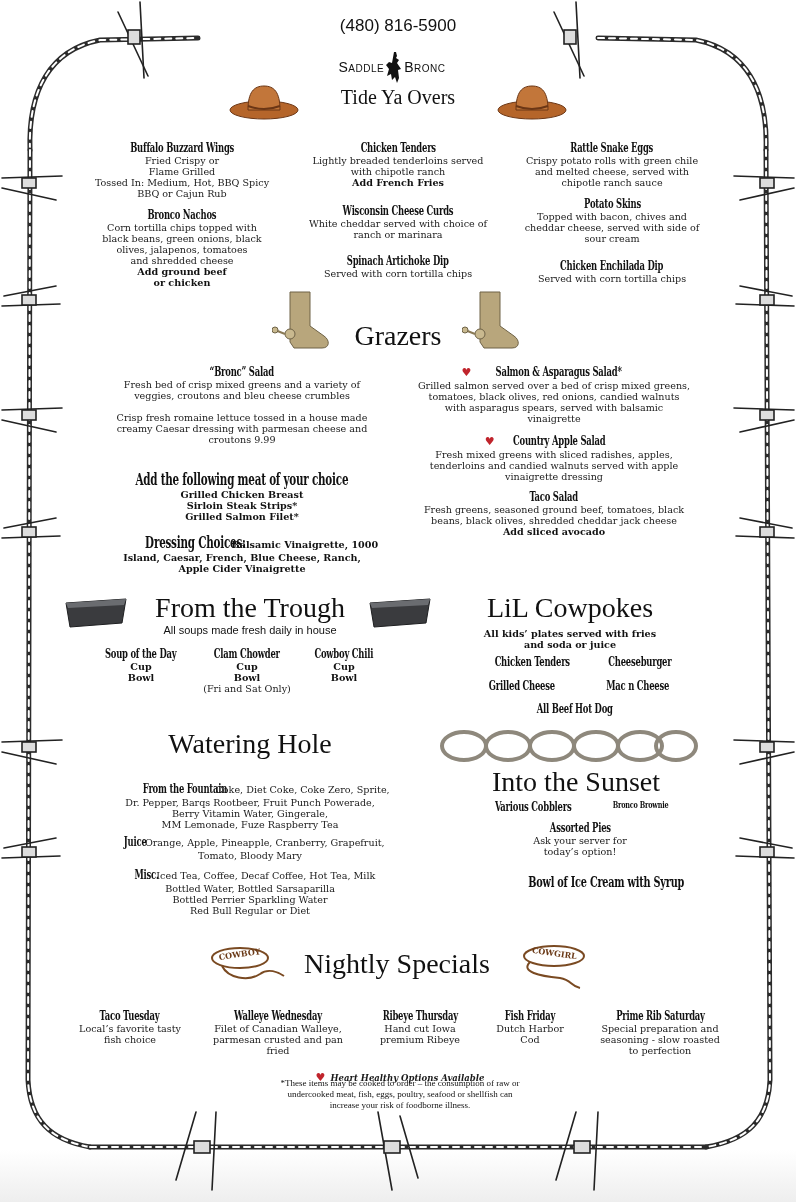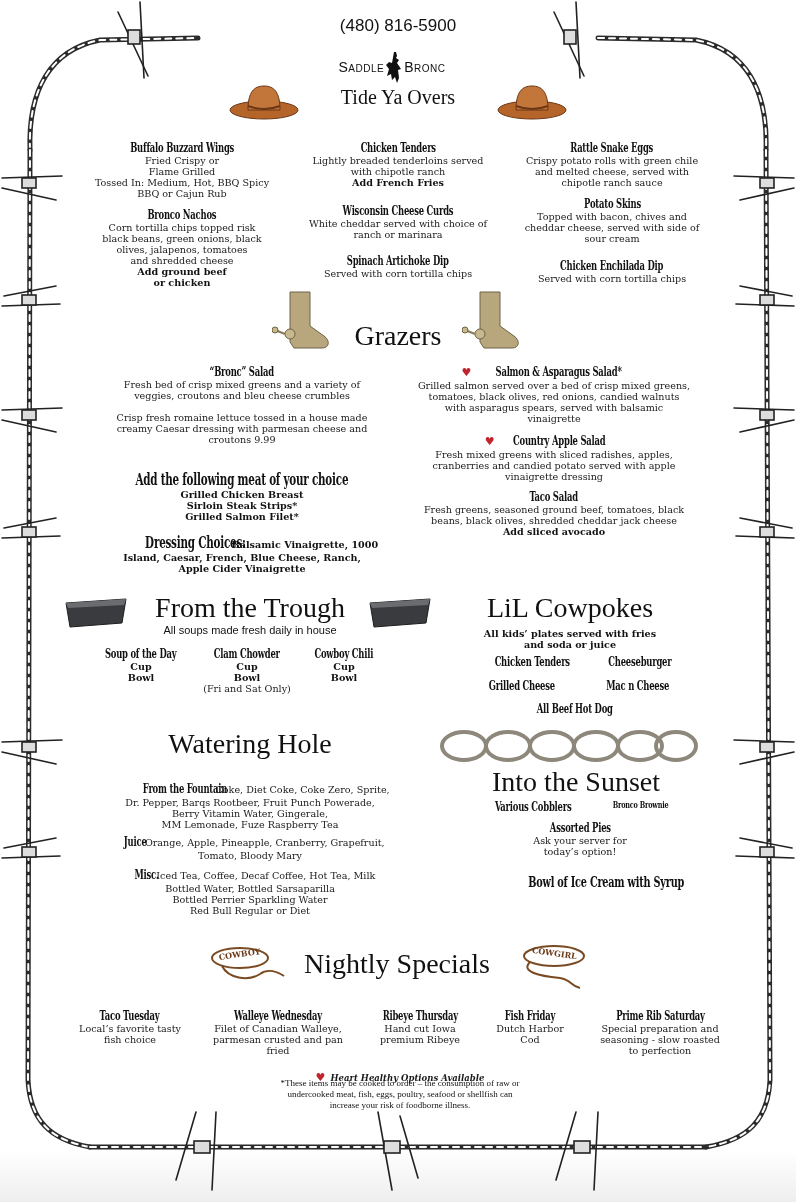--- a/index.html
+++ b/index.html
@@ -276,21 +276,21 @@
 
 <div class="item" style="left:82px;top:140px;width:200px;">
   <div class="name"><span class="wh">Buffalo Buzzard Wings</span></div>
   <div class="body-txt">Fried Crispy or</div>
   <div class="body-txt">Flame Grilled</div>
   <div class="body-txt">Tossed In: Medium, Hot, BBQ Spicy</div>
   <div class="body-txt">BBQ or Cajun Rub</div>
 </div>
 <div class="item" style="left:82px;top:207px;width:200px;">
   <div class="name"><span class="wh">Bronco Nachos</span></div>
-  <div class="body-txt">Corn tortilla chips topped risk</div>
+  <div class="body-txt">Corn tortilla chips topped with</div>
   <div class="body-txt">black beans, green onions, black</div>
   <div class="body-txt">olives, jalapenos, tomatoes</div>
   <div class="body-txt">and shredded cheese</div>
   <div class="bold-txt">Add ground beef</div>
   <div class="bold-txt">or chicken</div>
 </div>
 
 <div class="item" style="left:298px;top:140px;width:200px;">
   <div class="name"><span class="wh">Chicken Tenders</span></div>
   <div class="body-txt">Lightly breaded tenderloins served</div>
@@ -363,21 +363,21 @@
 <div class="item" style="left:404px;top:364px;width:300px;">
   <div class="name"><span style="color:#c0242c;font-size:11px;">♥</span><span class="wh">Salmon &amp; Asparagus Salad*</span></div>
   <div class="body-txt">Grilled salmon served over a bed of crisp mixed greens,</div>
   <div class="body-txt">tomatoes, black olives, red onions, candied walnuts</div>
   <div class="body-txt">with asparagus spears, served with balsamic</div>
   <div class="body-txt">vinaigrette</div>
 </div>
 <div class="item" style="left:404px;top:433px;width:300px;">
   <div class="name"><span style="color:#c0242c;font-size:11px;">♥</span><span class="wh">Country Apple Salad</span></div>
   <div class="body-txt">Fresh mixed greens with sliced radishes, apples,</div>
-  <div class="body-txt">cranberries and candied potato served with apple</div>
+  <div class="body-txt">tenderloins and candied walnuts served with apple</div>
   <div class="body-txt">vinaigrette dressing</div>
 </div>
 <div class="item" style="left:404px;top:489px;width:300px;">
   <div class="name"><span class="wh">Taco Salad</span></div>
   <div class="body-txt">Fresh greens, seasoned ground beef, tomatoes, black</div>
   <div class="body-txt">beans, black olives, shredded cheddar jack cheese</div>
   <div class="bold-txt">Add sliced avocado</div>
 </div>
 
 <svg class="abs" style="left:64px;top:597px" width="64" height="32" viewBox="0 0 64 32">

